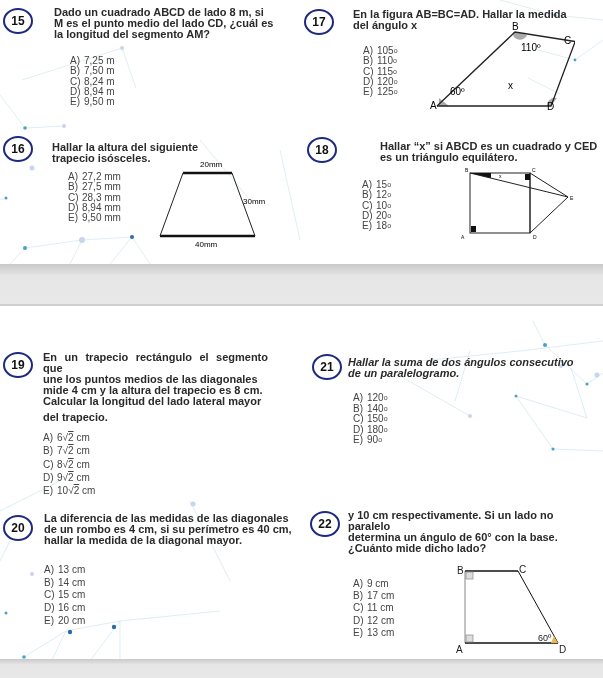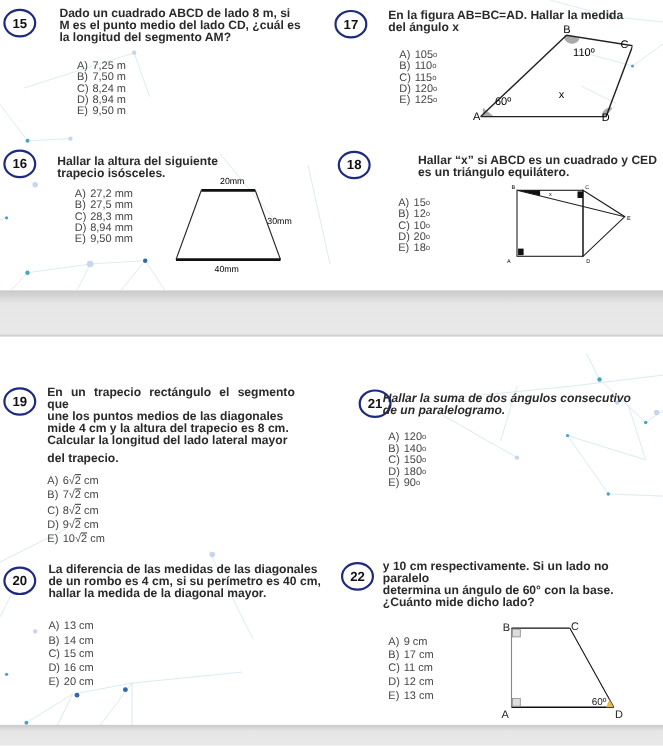--- a/index.html
+++ b/index.html
@@ -208,21 +208,21 @@
     <ul class="opts" style="left:43px;top:110px;line-height:13.3px;">
       <li><span class="l">A)</span><span>6</span>√<span class="sqrt">2</span> <span>cm</span></li>
       <li><span class="l">B)</span><span>7</span>√<span class="sqrt">2</span> <span>cm</span></li>
       <li><span class="l">C)</span><span>8</span>√<span class="sqrt">2</span> <span>cm</span></li>
       <li><span class="l">D)</span><span>9</span>√<span class="sqrt">2</span> <span>cm</span></li>
       <li><span class="l">E)</span><span>10</span>√<span class="sqrt">2</span> <span>cm</span></li>
     </ul>
   </div>
 
   <div class="q">
-    <div class="num" style="left:326px;top:33px;text-align:right;">21</div>
+    <div class="num" style="left:312px;top:33px;text-align:right;">21</div>
     <div class="stem" style="left:348px;top:36px;width:235px;font-style:italic;">Hallar la suma de dos ángulos consecutivo de un paralelogramo.</div>
     <ul class="opts" style="left:353px;top:72px;line-height:10.5px;">
       <li><span class="l">A)</span><span>120</span><span class="deg">o</span></li>
       <li><span class="l">B)</span><span>140</span><span class="deg">o</span></li>
       <li><span class="l">C)</span><span>150</span><span class="deg">o</span></li>
       <li><span class="l">D)</span><span>180</span><span class="deg">o</span></li>
       <li><span class="l">E)</span><span>90</span><span class="deg">o</span></li>
     </ul>
   </div>
 

